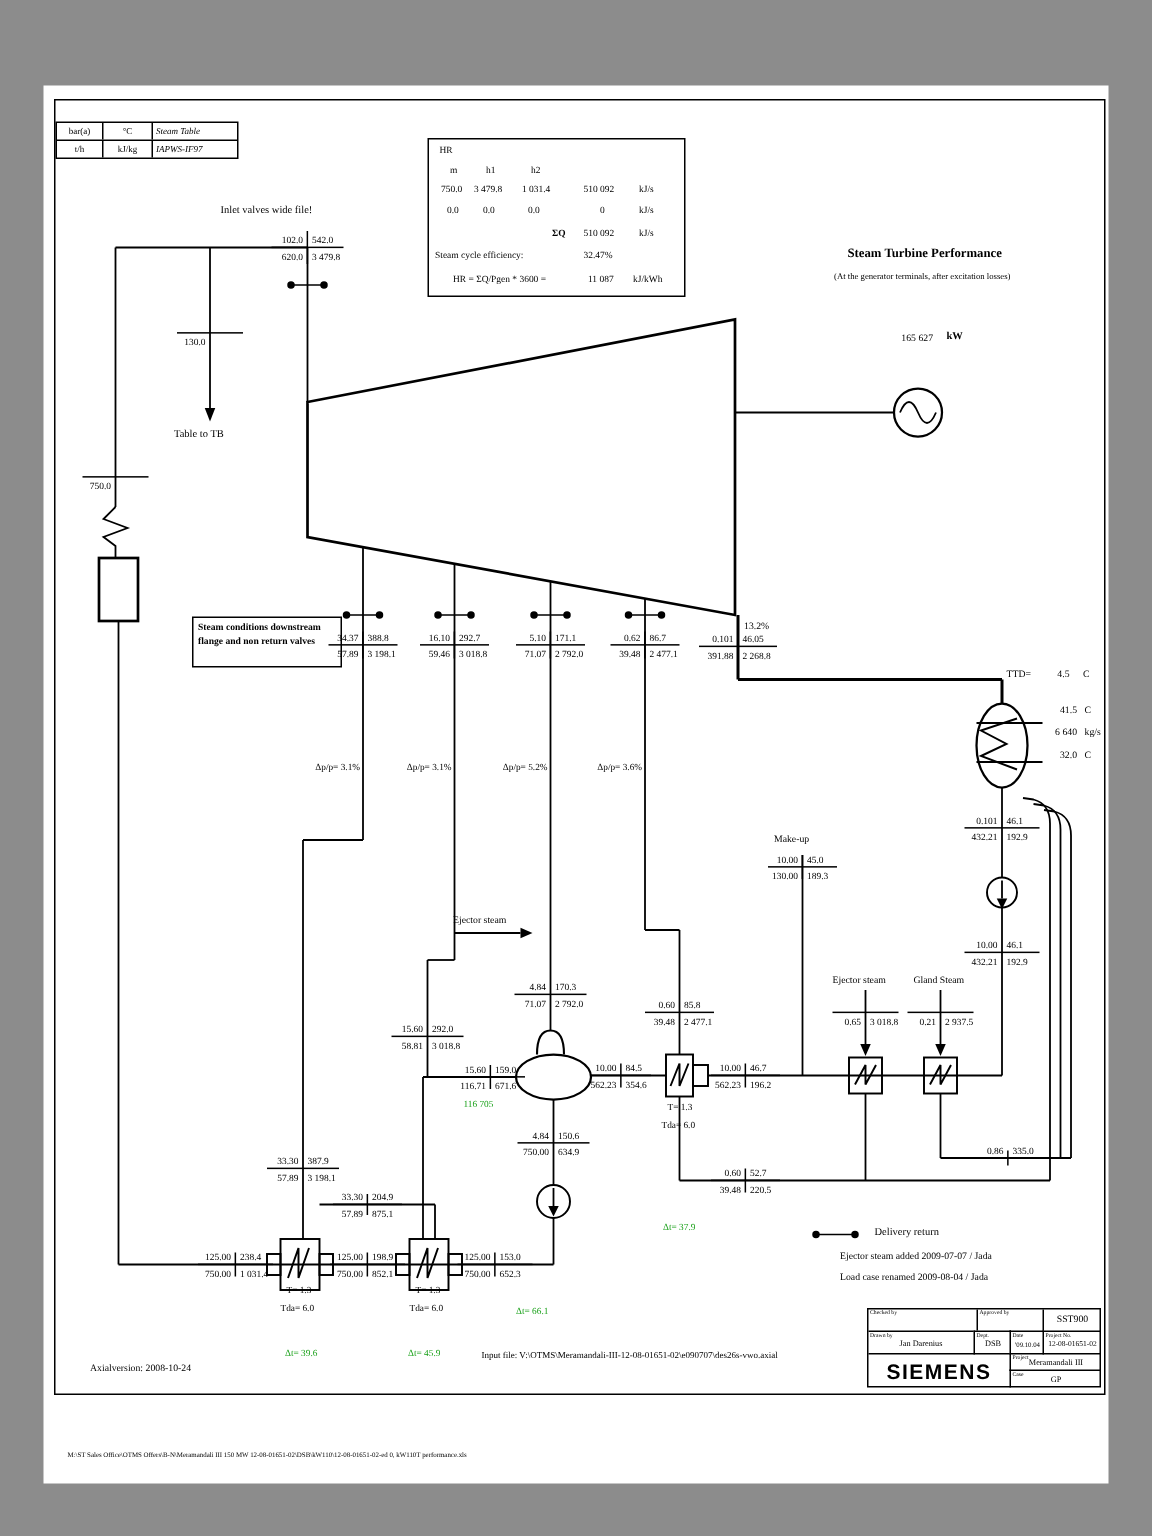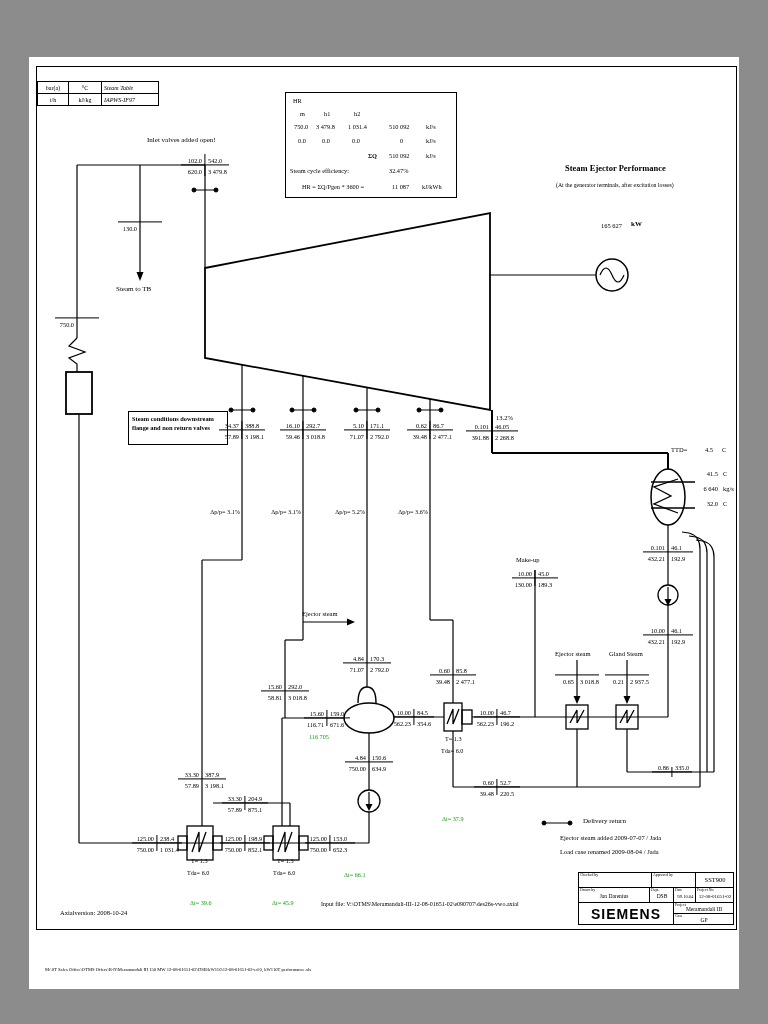--- a/index.html
+++ b/index.html
@@ -206,27 +206,27 @@
   <span class="b" style="left:82px;top:59px">ΣQ</span>
   <span style="left:103px;top:59px">510 092</span>
   <span style="left:140px;top:59px">kJ/s</span>
   <span style="left:4px;top:74px">Steam cycle efficiency:</span>
   <span style="left:103px;top:74px">32.47%</span>
   <span style="left:16px;top:90px">HR = ΣQ/Pgen * 3600 =</span>
   <span style="left:106px;top:90px">11 087</span>
   <span style="left:136px;top:90px">kJ/kWh</span>
 </div>
 
-<span class="t b" style="left:565px;top:164px;font-size:8.5px">Steam Ejector Performance</span>
+<span class="t b" style="left:565px;top:164px;font-size:8.5px">Steam Turbine Performance</span>
 <span class="t" style="left:556px;top:182px;font-size:5.8px">(At the generator terminals, after excitation losses)</span>
 <span class="t" style="left:594px;top:222px;width:28px;text-align:right">165 627</span>
 <span class="t b" style="left:631px;top:221px;font-size:7px">kW</span>
 
-<span class="t" style="left:147px;top:137px;font-size:7px">Inlet valves added open!</span>
-<span class="t" style="left:116px;top:286px;font-size:7px">Steam to TB</span>
+<span class="t" style="left:147px;top:137px;font-size:7px">Inlet valves wide file!</span>
+<span class="t" style="left:116px;top:286px;font-size:7px">Table to TB</span>
 <span class="t" style="left:302px;top:610px">Ejector steam</span>
 <span class="t" style="left:516px;top:556px">Make-up</span>
 <span class="t" style="left:555px;top:650px">Ejector steam</span>
 <span class="t" style="left:609px;top:650px">Gland Steam</span>
 <span class="t" style="left:496px;top:414px">13.2%</span>
 
 <span class="t" style="left:671px;top:446px">TTD=</span>
 <span class="t" style="left:699px;top:446px;width:14px;text-align:right">4.5</span>
 <span class="t" style="left:722px;top:446px">C</span>
 <span class="t" style="left:694px;top:470px;width:24px;text-align:right">41.5</span>

